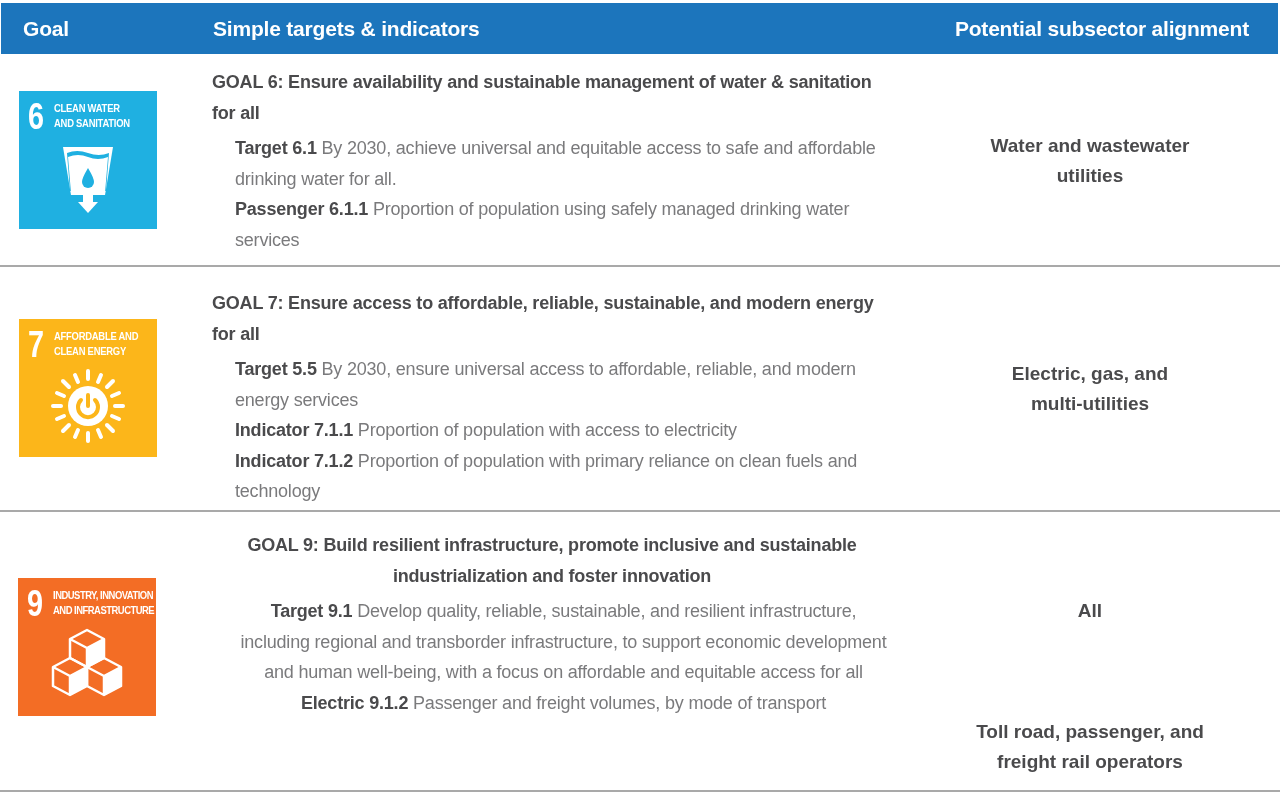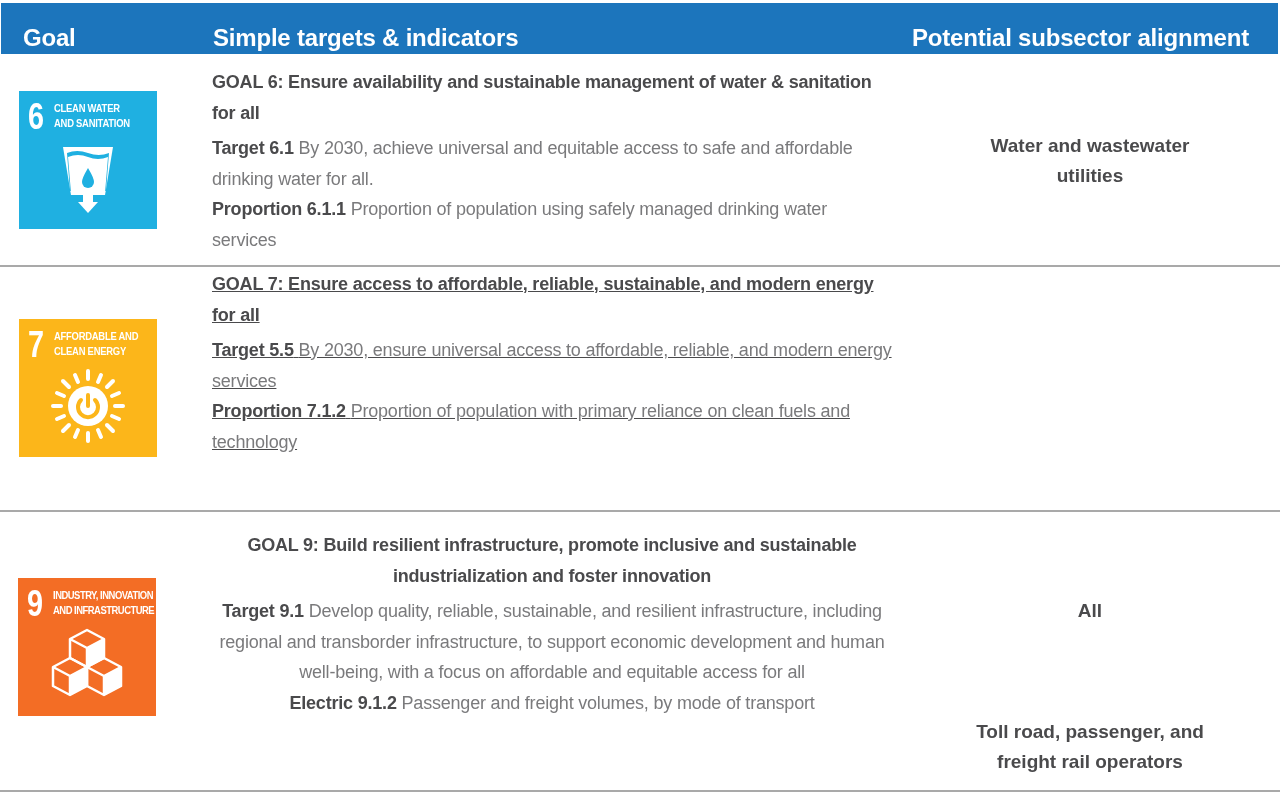--- a/index.html
+++ b/index.html
@@ -19,24 +19,24 @@
       position: absolute;
       left: 1px;
       top: 3px;
       width: 1277px;
       height: 51px;
       background: #1c75bc;
       color: #ffffff;
     }
     .header .h {
       position: absolute;
-      top: 9px;
+      top: 0;
       height: 51px;
       line-height: 51px;
-      font-size: 24px;
+      font-size: 21px;
       font-weight: bold;
       letter-spacing: -0.2px;
     }
     .h-goal { left: 22px; }
     .h-targets { left: 212px; }
     .h-align { right: 29px; text-align: right; }
 
     .row {
       position: absolute;
       left: 0;
@@ -95,20 +95,21 @@
       line-height: 30.5px;
       letter-spacing: -0.2px;
     }
     .goal-title {
       font-weight: bold;
       color: #4a4a4c;
       margin-bottom: 5px;
     }
     .para {
       color: #7a7a7c;
+      margin-left: 23px;
     }
     .para .lbl {
       font-weight: bold;
       color: #4a4a4c;
     }
 
     .align {
       position: absolute;
       left: 920px;
       width: 340px;
@@ -145,21 +146,21 @@
     </svg>
   </div>
 
   <div class="content" style="top:13px;">
     <div class="goal-title">GOAL 6: Ensure availability and sustainable management of water &amp; sanitation for all</div>
     <div class="para">
       <span class="lbl">Target 6.1</span>
       <span>By 2030, achieve universal and equitable access to safe and affordable drinking water for all.</span>
     </div>
     <div class="para">
-      <span class="lbl">Proportion 6.1.1</span>
+      <span class="lbl">Passenger 6.1.1</span>
       <span>Proportion of population using safely managed drinking water services</span>
     </div>
   </div>
 
   <div class="align" style="top:77px; padding: 0 40px; box-sizing: border-box;">Water and wastewater utilities</div>
 </div>
 
 <div class="row row2">
   <div class="icon-tile" style="top:52px; background:#fcb61a;">
     <div class="tile-num">7</div>
@@ -185,32 +186,37 @@
         <line x1="100" y1="34" x2="93" y2="37"></line>
         <line x1="38" y1="60" x2="45" y2="57"></line>
         <line x1="100" y1="60" x2="93" y2="57"></line>
       </g>
       <circle cx="69" cy="47" r="20" fill="#fff"></circle>
       <path d="M62 41 A10 10 0 1 0 76 41" fill="none" stroke="#fcb61a" stroke-width="4" stroke-linecap="round"></path>
       <line x1="69" y1="36" x2="69" y2="47" stroke="#fcb61a" stroke-width="4" stroke-linecap="round"></line>
     </svg>
   </div>
 
-  <div class="content" style="top:2px;text-decoration:underline;">
+  <div class="content" style="top:21px;">
     <div class="goal-title">GOAL 7: Ensure access to affordable, reliable, sustainable, and modern energy for all</div>
     <div class="para">
       <span class="lbl">Target 5.5</span>
       <span>By 2030, ensure universal access to affordable, reliable, and modern energy services</span>
     </div>
     <div class="para">
-      <span class="lbl">Proportion 7.1.2</span>
+      <span class="lbl">Indicator 7.1.1</span>
+      <span>Proportion of population with access to electricity</span>
+    </div>
+    <div class="para">
+      <span class="lbl">Indicator 7.1.2</span>
       <span>Proportion of population with primary reliance on clean fuels and technology</span>
     </div>
   </div>
 
+  <div class="align" style="top:92px; padding: 0 70px; box-sizing: border-box;">Electric, gas, and multi-utilities</div>
 </div>
 
 <div class="row row3">
   <div class="icon-tile" style="top:66px; left:18px; background:#f36d25;">
     <div class="tile-num">9</div>
     <div class="tile-title" style="letter-spacing:-0.6px;">
       <div>INDUSTRY, INNOVATION</div>
       <div>AND INFRASTRUCTURE</div>
     </div>
     <svg class="tile-graphic" viewBox="0 0 138 95">

